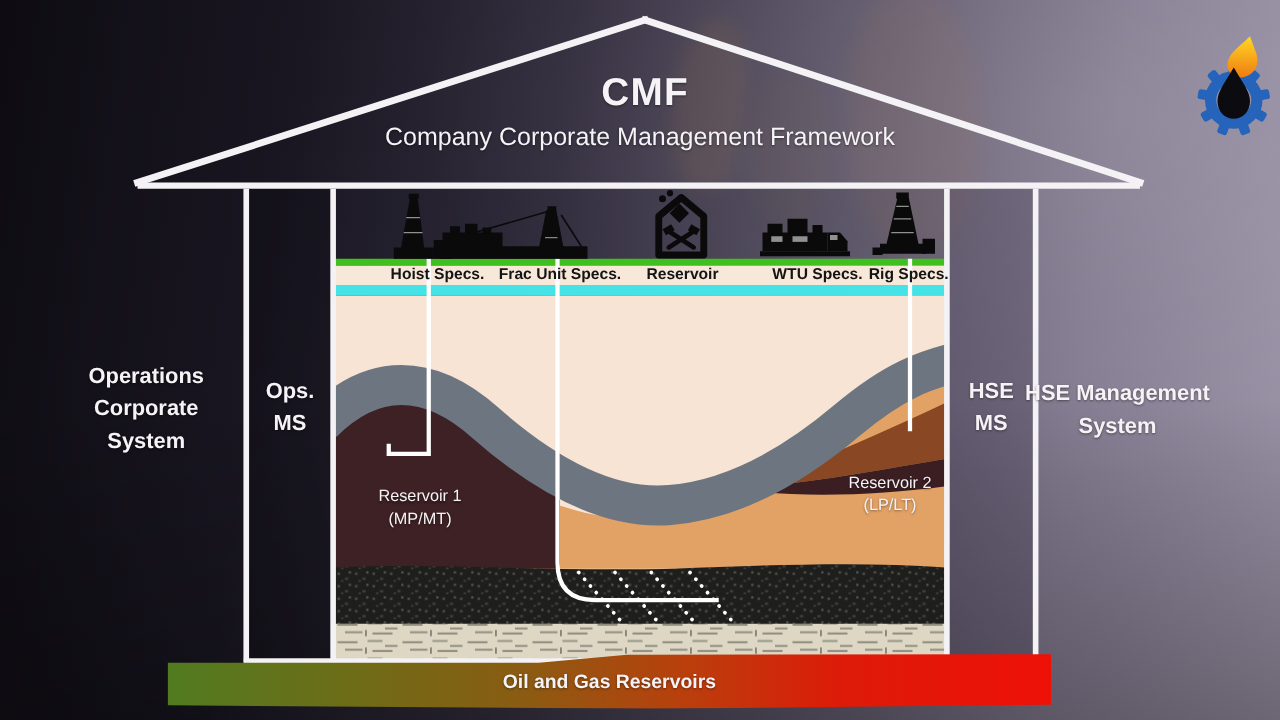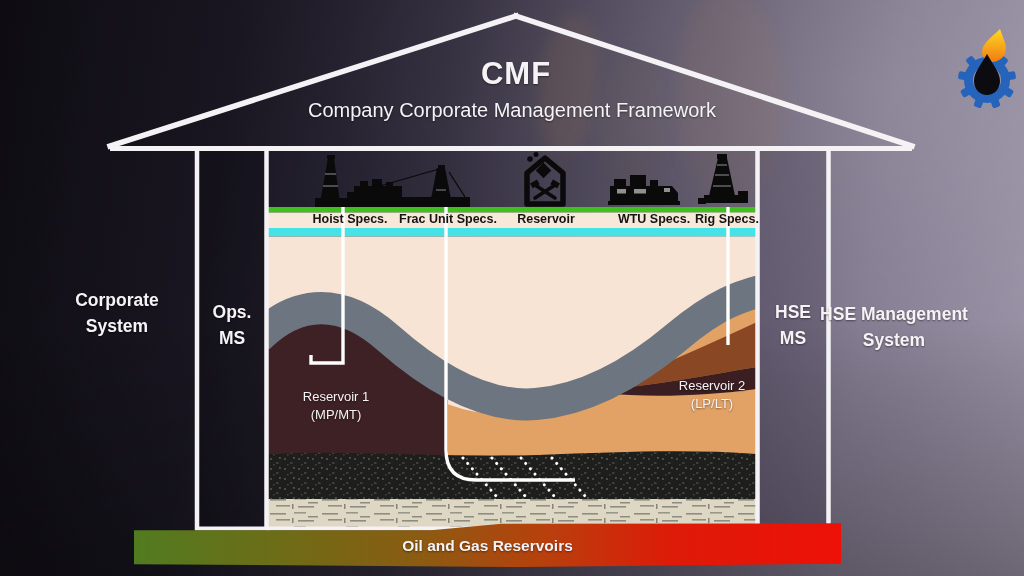--- a/index.html
+++ b/index.html
@@ -160,20 +160,21 @@
       <line x1="195" y1="528.5" x2="269" y2="528.5"></line>
       <line x1="266" y1="528.5" x2="759" y2="528.5"></line>
       <line x1="755" y1="528.5" x2="831" y2="528.5"></line>
     </g>
   </svg>
 
   <div class="abs ctr white-text cmf-title">CMF</div>
   <div class="abs ctr white-text cmf-sub">Company Corporate Management Framework</div>
 
   <div class="abs ctr white-text sys-label ops-sys">
+    <div>Operations</div>
     <div>Corporate</div>
     <div>System</div>
   </div>
   <div class="abs ctr white-text sys-label hse-sys">
     <div>HSE Management</div>
     <div>System</div>
   </div>
 
   <div class="abs ctr white-text pillar-label ops-ms">
     <div>Ops.</div>

